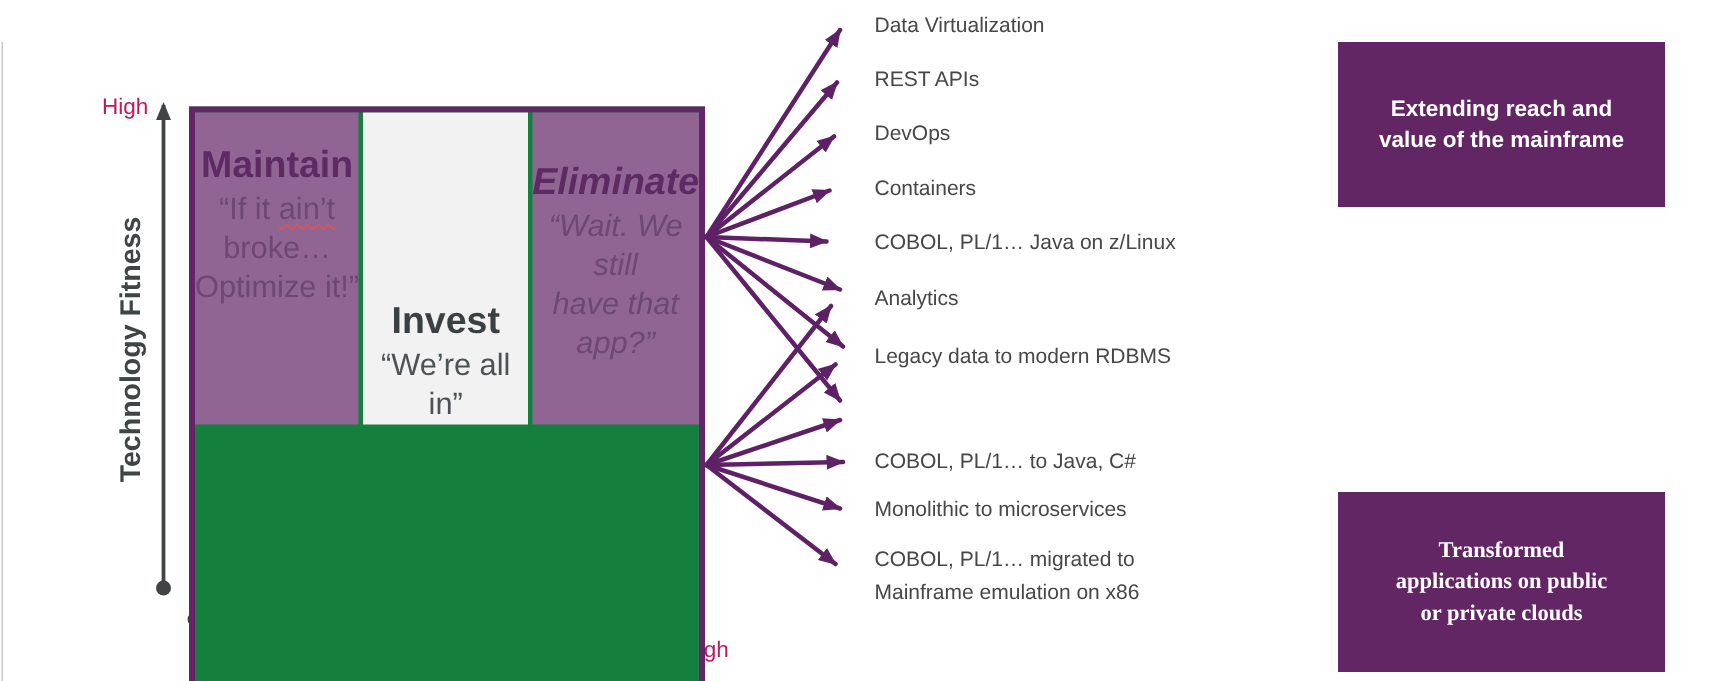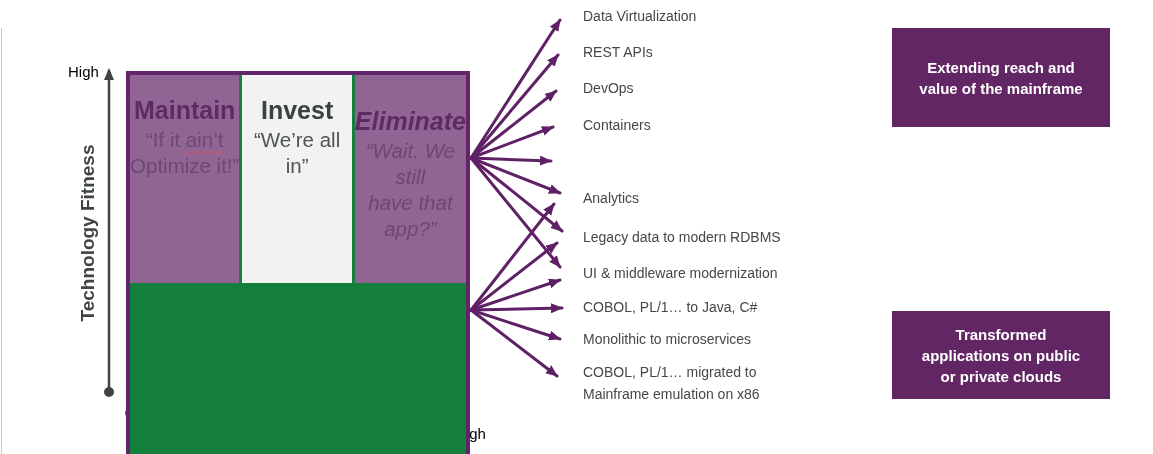--- a/index.html
+++ b/index.html
@@ -30,21 +30,21 @@
     grid-template-rows: 1fr 1fr;
     grid-gap: 3px;
   }
   .cell {
     display: flex; flex-direction: column; align-items: center;
     text-align: center;
   }
   .cell.top { padding-top: 20px; }
   .cell.bottom { padding-top: 31px; font-style: italic; }
   .q-purple { background: #906593; }
-  .q-light  { background: #f2f2f2; }
+  .q-light  { background: #f2f2f2; justify-content: flex-end; }
   .q-title { font-size: 25px; font-weight: 700; line-height: 30px; }
   .q-quote { font-size: 20.5px; line-height: 26px; margin-top: 2px; }
   .purple-title { color: #5d2a63; }
   .purple-quote { color: #6d4873; }
   .gray-title { color: #3a4142; }
   .gray-quote { color: #4d5355; }
   .wavy {
     text-decoration: underline;
     text-decoration-style: wavy;
     text-decoration-color: #e05252;
@@ -56,21 +56,21 @@
   .axis-label { color: #3f4444; font-weight: 700; }
   #y-axis-label {
     left: -12px; top: 222px; width: 200px;
     text-align: center; font-size: 19px;
     transform: rotate(-90deg);
   }
   #x-axis-label {
     left: 196px; top: 422px; width: 220px;
     text-align: left; font-size: 21px;
   }
-  .high-label { color: #000000; font-size: 15px; }
+  .high-label { color: #be185d; font-size: 15px; }
   #y-high { left: 68px; top: 63px; }
   #x-high { left: 455px; top: 425px; }
 
   
   .fan-item {
     left: 583px;
     color: #474747;
     font-size: 14px;
     line-height: 22px;
     white-space: pre-line;
@@ -81,22 +81,22 @@
     left: 892px; width: 218px;
     background: #622664;
     color: #ffffff;
     font-size: 15px; font-weight: 600; line-height: 21px;
     text-align: center;
     display: flex; align-items: center; justify-content: center;
     white-space: pre-line;
     box-sizing: border-box;
     padding: 6px 10px;
   }
-  #callout-top { top: 28px; height: 99px; }
-  #callout-bottom { top: 311px; height: 88px; }
+  #callout-top { top: 28px; height: 110px; }
+  #callout-bottom { top: 328px; height: 120px; font-family: Liberation Serif, serif; }
 
   
   #overlay { left: 0; top: 0; pointer-events: none; }
 </style>
 </head>
 <body>
 
 <div id="canvas">
 
   <div id="edge-line" class="abs"></div>
@@ -143,20 +143,21 @@
   <div id="y-high" class="abs high-label">High</div>
   <div id="x-axis-label" class="abs axis-label">Business Value</div>
   <div id="x-high" class="abs high-label">High</div>
 
   <div id="matrix" class="abs">
 
     <div class="cell top q-purple">
       <div class="q-title purple-title">Maintain</div>
       <div class="q-quote purple-quote">
         <div><span>“If it </span><span class="wavy">ain’t</span></div>
+        <div>broke…</div>
         <div>Optimize it!”</div>
       </div>
     </div>
 
     <div class="cell top q-light">
       <div class="q-title gray-title">Invest</div>
       <div class="q-quote gray-quote">
         <div>“We’re all in”</div>
       </div>
     </div>
@@ -169,23 +170,23 @@
       </div>
     </div>
 
 
   </div>
 
   <div class="abs fan-item" style="top:5px">Data Virtualization</div>
   <div class="abs fan-item" style="top:41px">REST APIs</div>
   <div class="abs fan-item" style="top:77px">DevOps</div>
   <div class="abs fan-item" style="top:114px">Containers</div>
+  <div class="abs fan-item" style="top:150px">COBOL, PL/1… Java on z/Linux</div>
   <div class="abs fan-item" style="top:187px">Analytics</div>
   <div class="abs fan-item" style="top:226px">Legacy data to modern RDBMS</div>
-  <div class="abs fan-item" style="top:262px">UI &amp; middleware modernization</div>
   <div class="abs fan-item" style="top:296px">COBOL, PL/1… to Java, C#</div>
   <div class="abs fan-item" style="top:328px">Monolithic to microservices</div>
   <div class="abs fan-item" style="top:361px">COBOL, PL/1… migrated to
 Mainframe emulation on x86</div>
 
   <div id="callout-top" class="abs callout">Extending reach and
 value of the mainframe</div>
   <div id="callout-bottom" class="abs callout">Transformed
 applications on public
 or private clouds</div>

